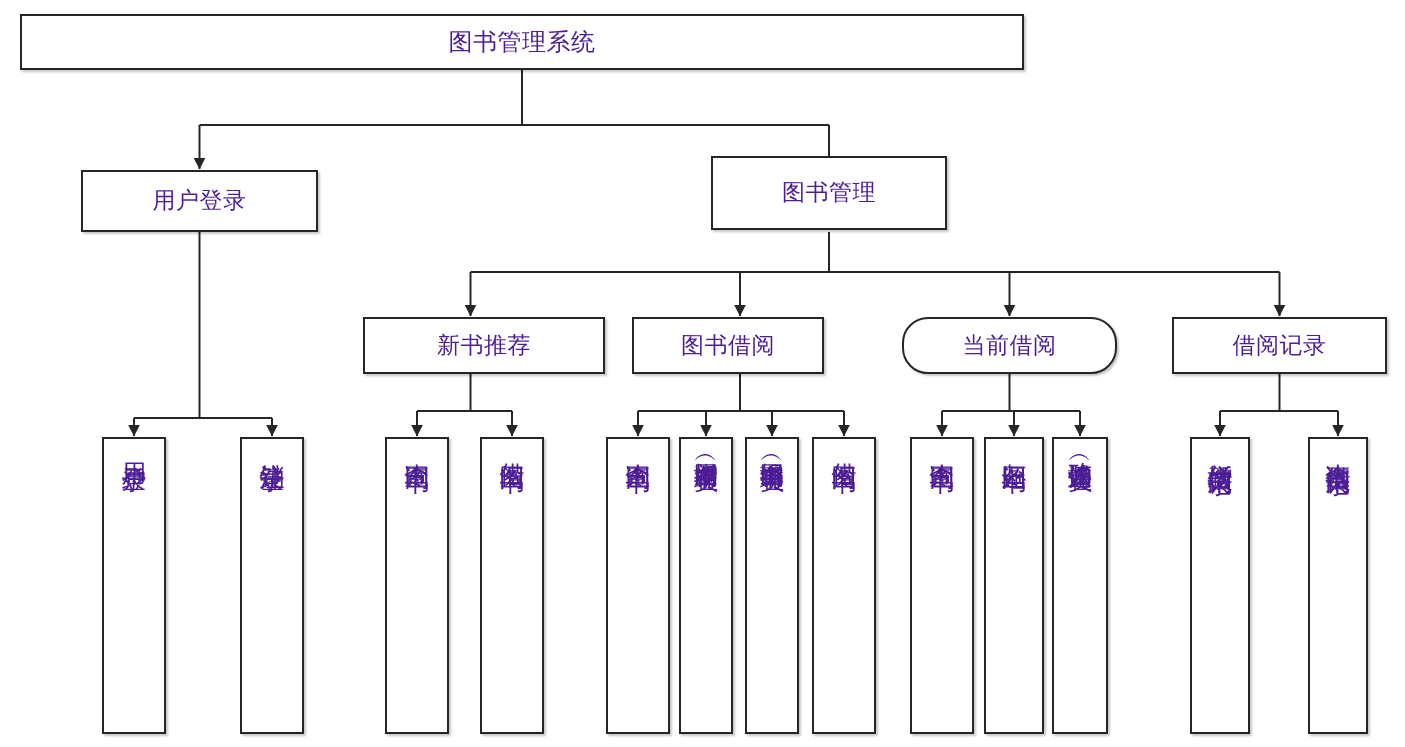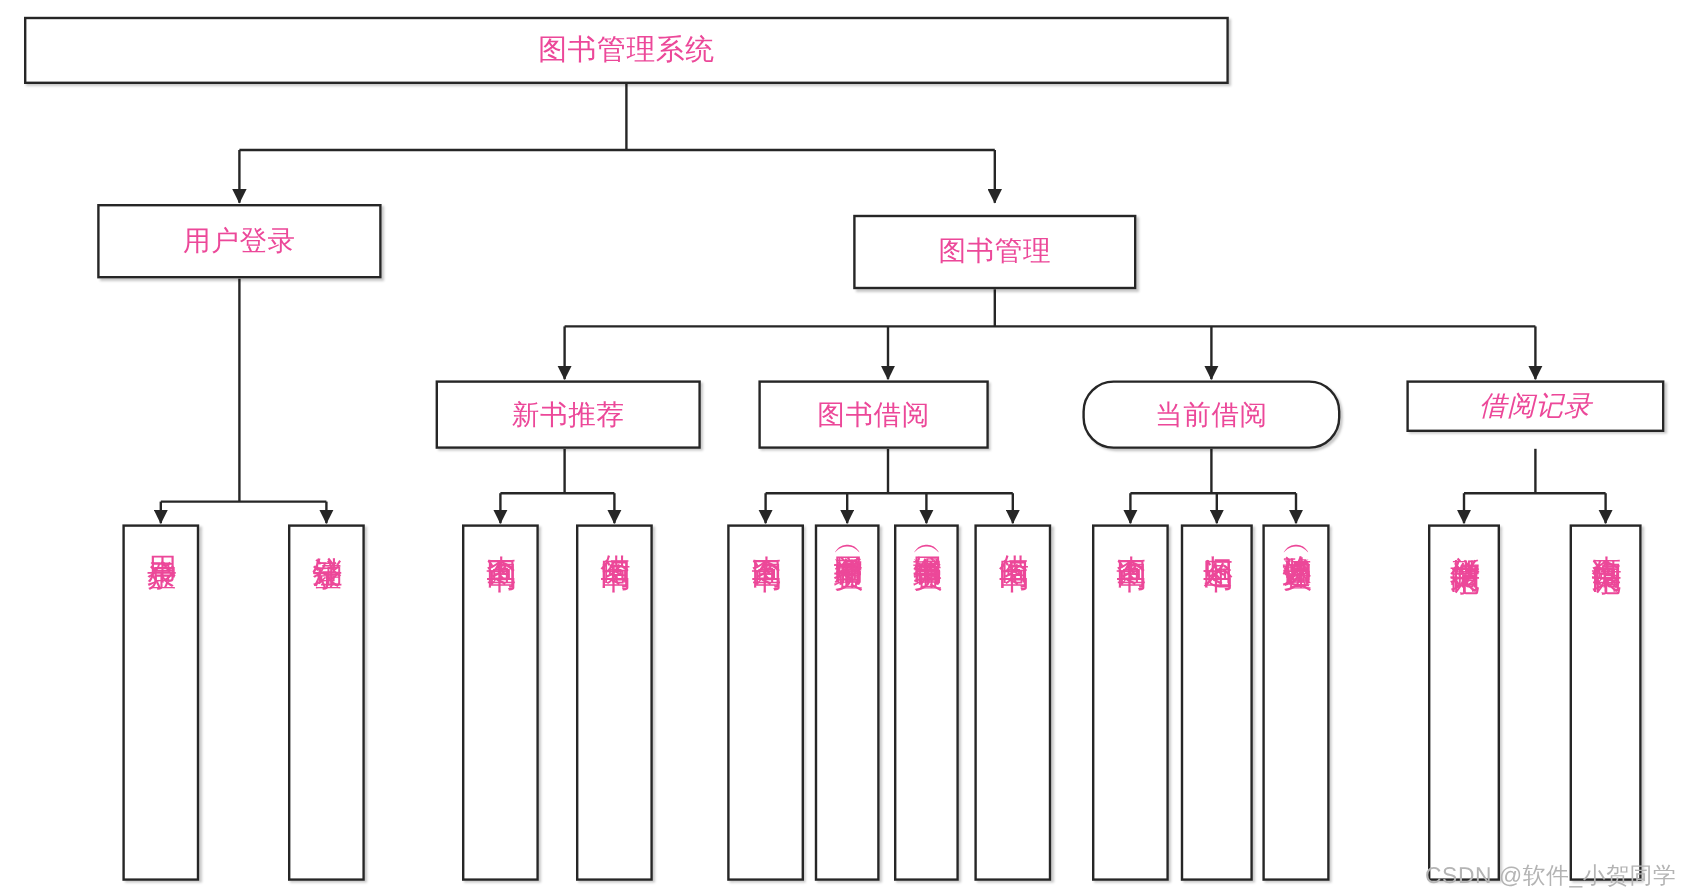--- a/index.html
+++ b/index.html
@@ -27,21 +27,21 @@
   }
   .node {
     position: absolute;
     box-sizing: border-box;
     background: #ffffff;
     border: 2px solid #262626;
     box-shadow: 2px 2px 2px rgba(0,0,0,0.22);
     display: flex;
     align-items: center;
     justify-content: center;
-    color: #ec4899;
+    color: #4c1d95;
   }
   .node .label {
     display: block;
     text-align: center;
     line-height: 1.18;
     white-space: nowrap;
   }
   .node.horiz .label {
     font-size: 23px;
     letter-spacing: 0.5px;
@@ -122,33 +122,33 @@
       <path d="M 1220 411 L 1220 436" stroke="#262626" stroke-width="2" fill="none" marker-end="url(#arrow)"></path>
       <path d="M 1338 411 L 1338 436" stroke="#262626" stroke-width="2" fill="none" marker-end="url(#arrow)"></path>
     </svg>
   <div id="nodes-layer">
       <div class="node horiz root" style="left: 20px; top: 14px; width: 1004px; height: 56px;">
         <span class="label">图书管理系统</span>
       </div>
       <div class="node horiz" style="left: 81px; top: 170px; width: 237px; height: 62px;">
         <span class="label">用户登录</span>
       </div>
-      <div class="node horiz" style="left: 711px; top: 179px; width: 236px; height: 62px;">
+      <div class="node horiz" style="left: 711px; top: 156px; width: 236px; height: 74px;">
         <span class="label">图书管理</span>
       </div>
-      <div class="node horiz" style="left: 363px; top: 317px; width: 221px; height: 57px;">
+      <div class="node horiz" style="left: 363px; top: 317px; width: 242px; height: 57px;">
         <span class="label">新书推荐</span>
       </div>
       <div class="node horiz" style="left: 632px; top: 317px; width: 192px; height: 57px;">
         <span class="label">图书借阅</span>
       </div>
       <div class="node horiz" style="left: 902px; top: 317px; width: 215px; height: 57px; border-radius: 26px;">
         <span class="label">当前借阅</span>
       </div>
-      <div class="node horiz" style="left: 1172px; top: 317px; width: 215px; height: 43px; font-style: italic;">
+      <div class="node horiz" style="left: 1172px; top: 317px; width: 215px; height: 57px;">
         <span class="label">借阅记录</span>
       </div>
       <div class="node vert" style="left: 102px; top: 437px; width: 64px; height: 297px;">
         <span class="label">用户登录</span>
       </div>
       <div class="node vert" style="left: 240px; top: 437px; width: 64px; height: 297px;">
         <span class="label">注销登录</span>
       </div>
       <div class="node vert" style="left: 385px; top: 437px; width: 64px; height: 297px;">
         <span class="label">查询图书</span>
@@ -177,14 +177,13 @@
       <div class="node vert tall" style="left: 1052px; top: 437px; width: 56px; height: 297px;">
         <span class="label">确认归还（管理员）</span>
       </div>
       <div class="node vert" style="left: 1190px; top: 437px; width: 60px; height: 297px;">
         <span class="label">新增借阅记录</span>
       </div>
       <div class="node vert" style="left: 1308px; top: 437px; width: 60px; height: 297px;">
         <span class="label">查询借阅记录</span>
       </div>
     </div>
-  <div class="watermark">CSDN @软件_小贺同学</div>
 </div>
 
 </body></html>

